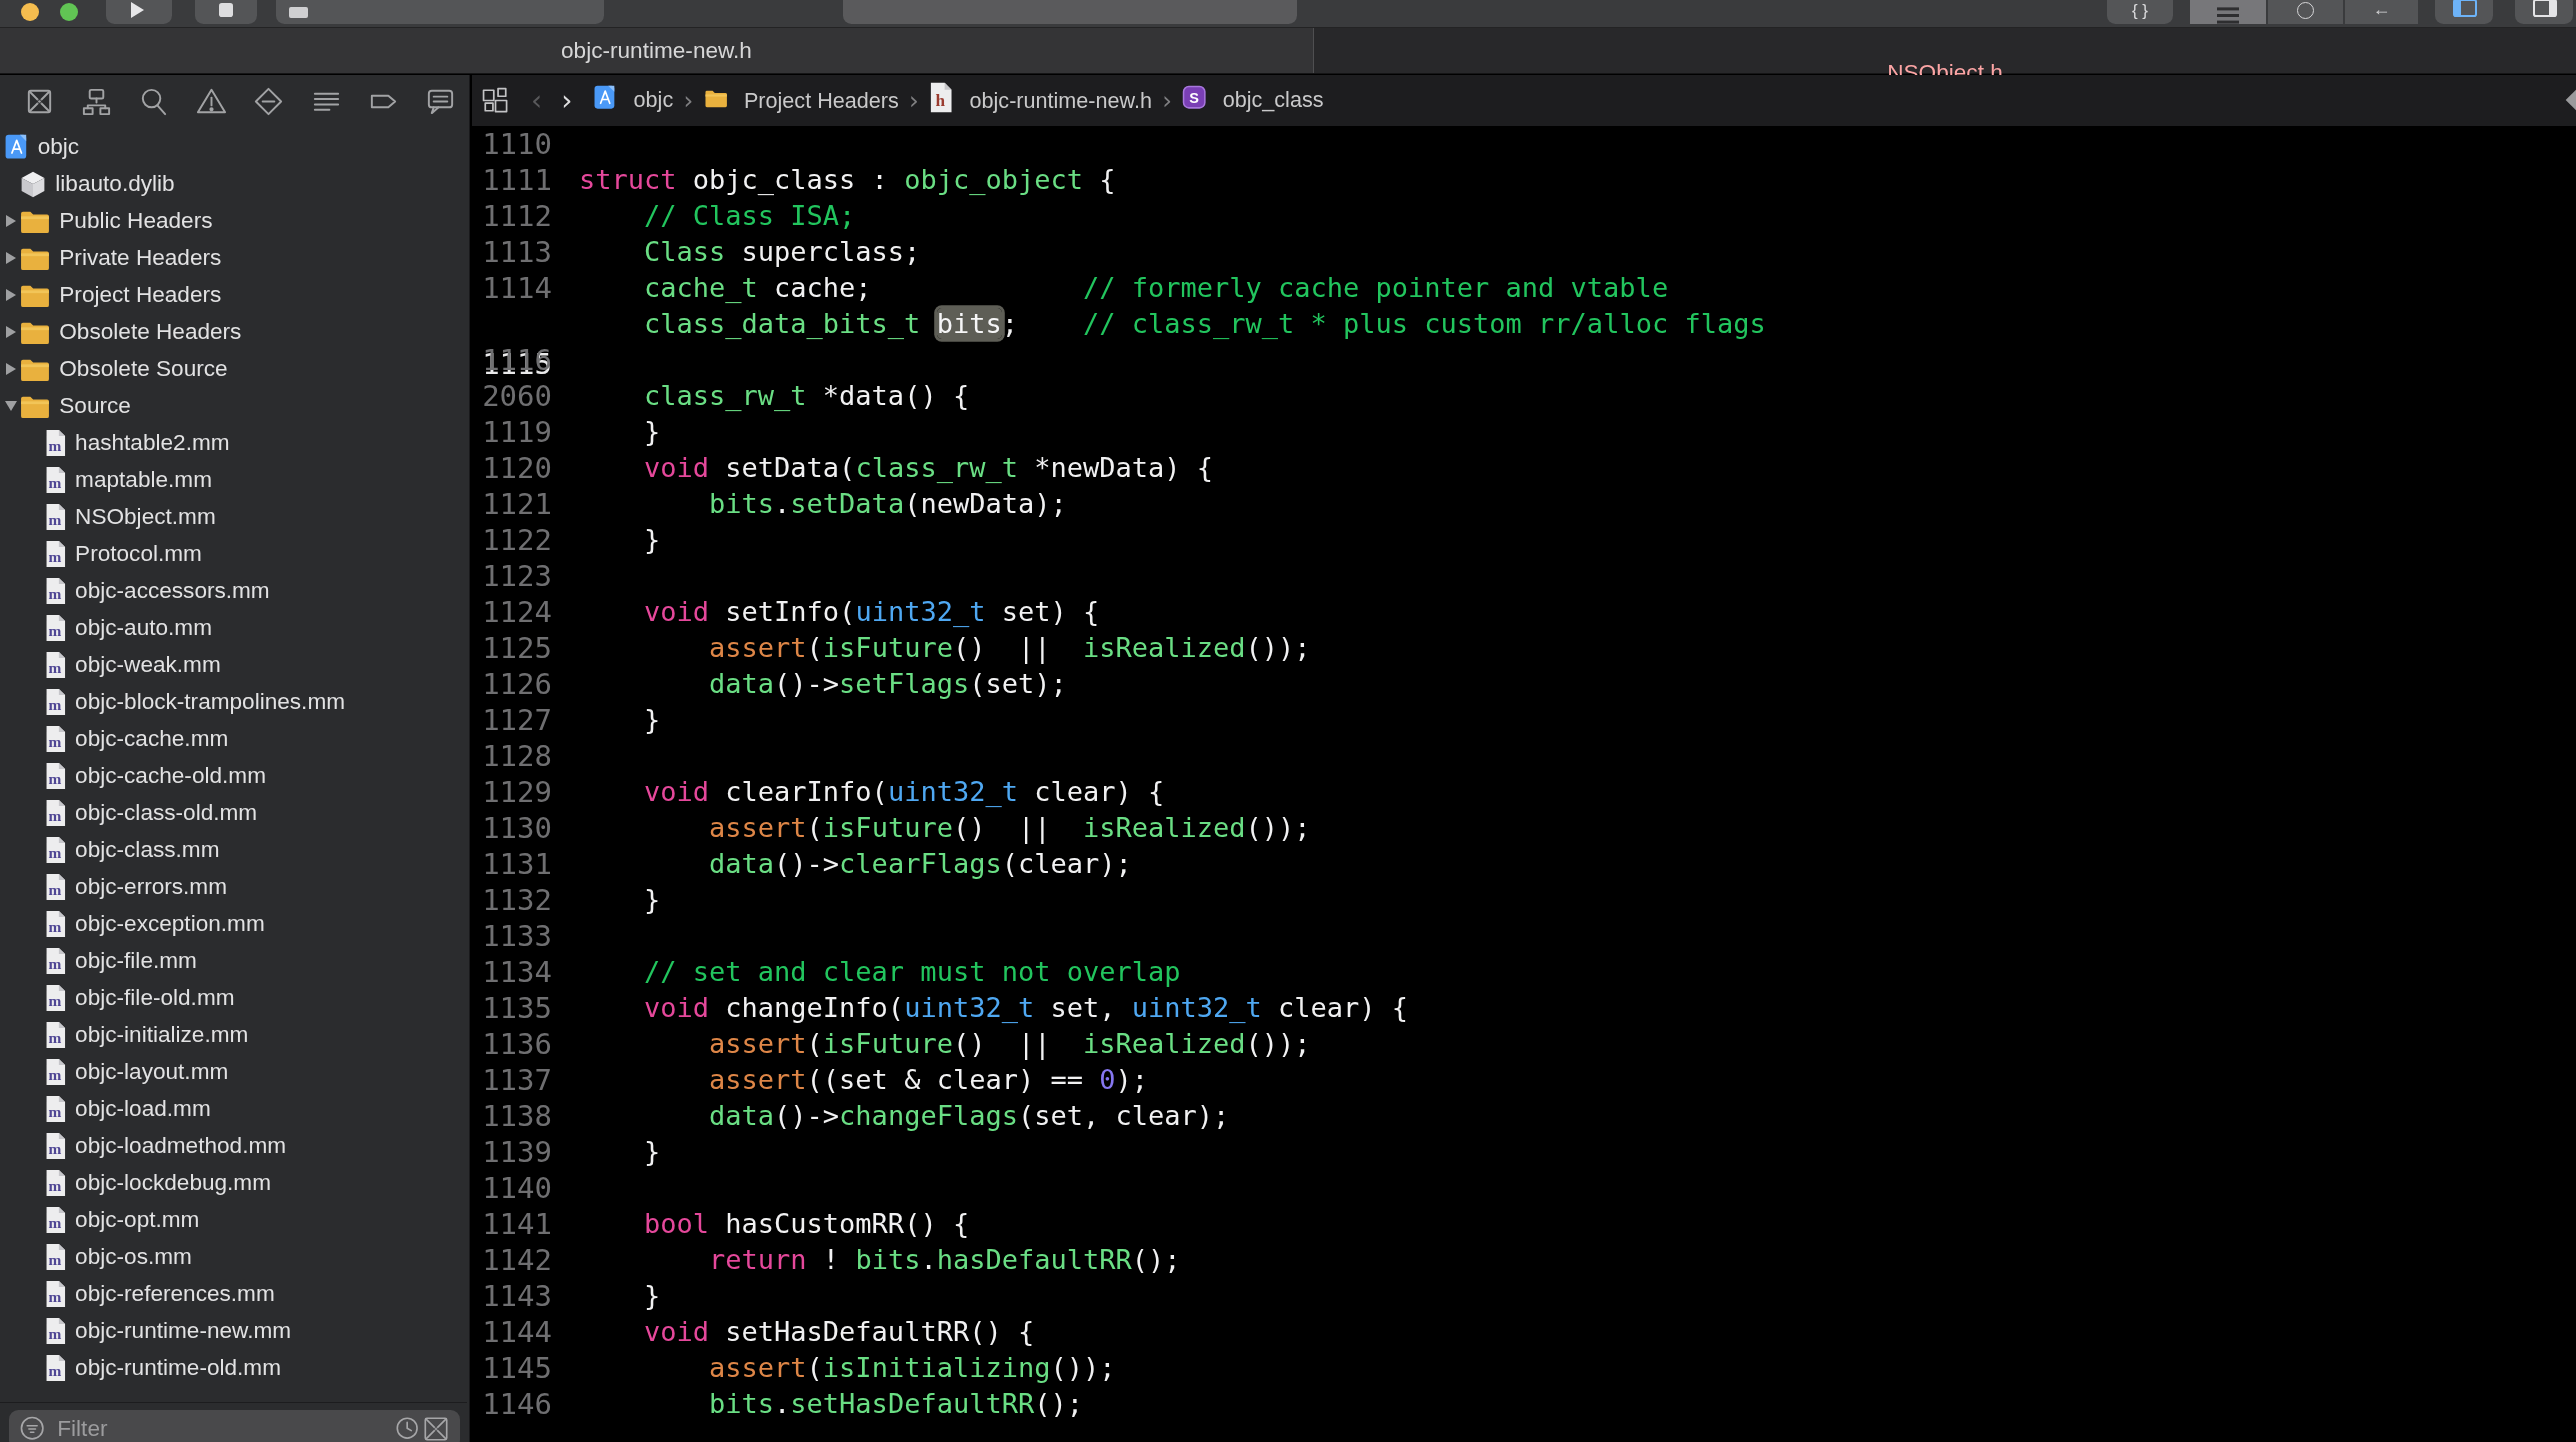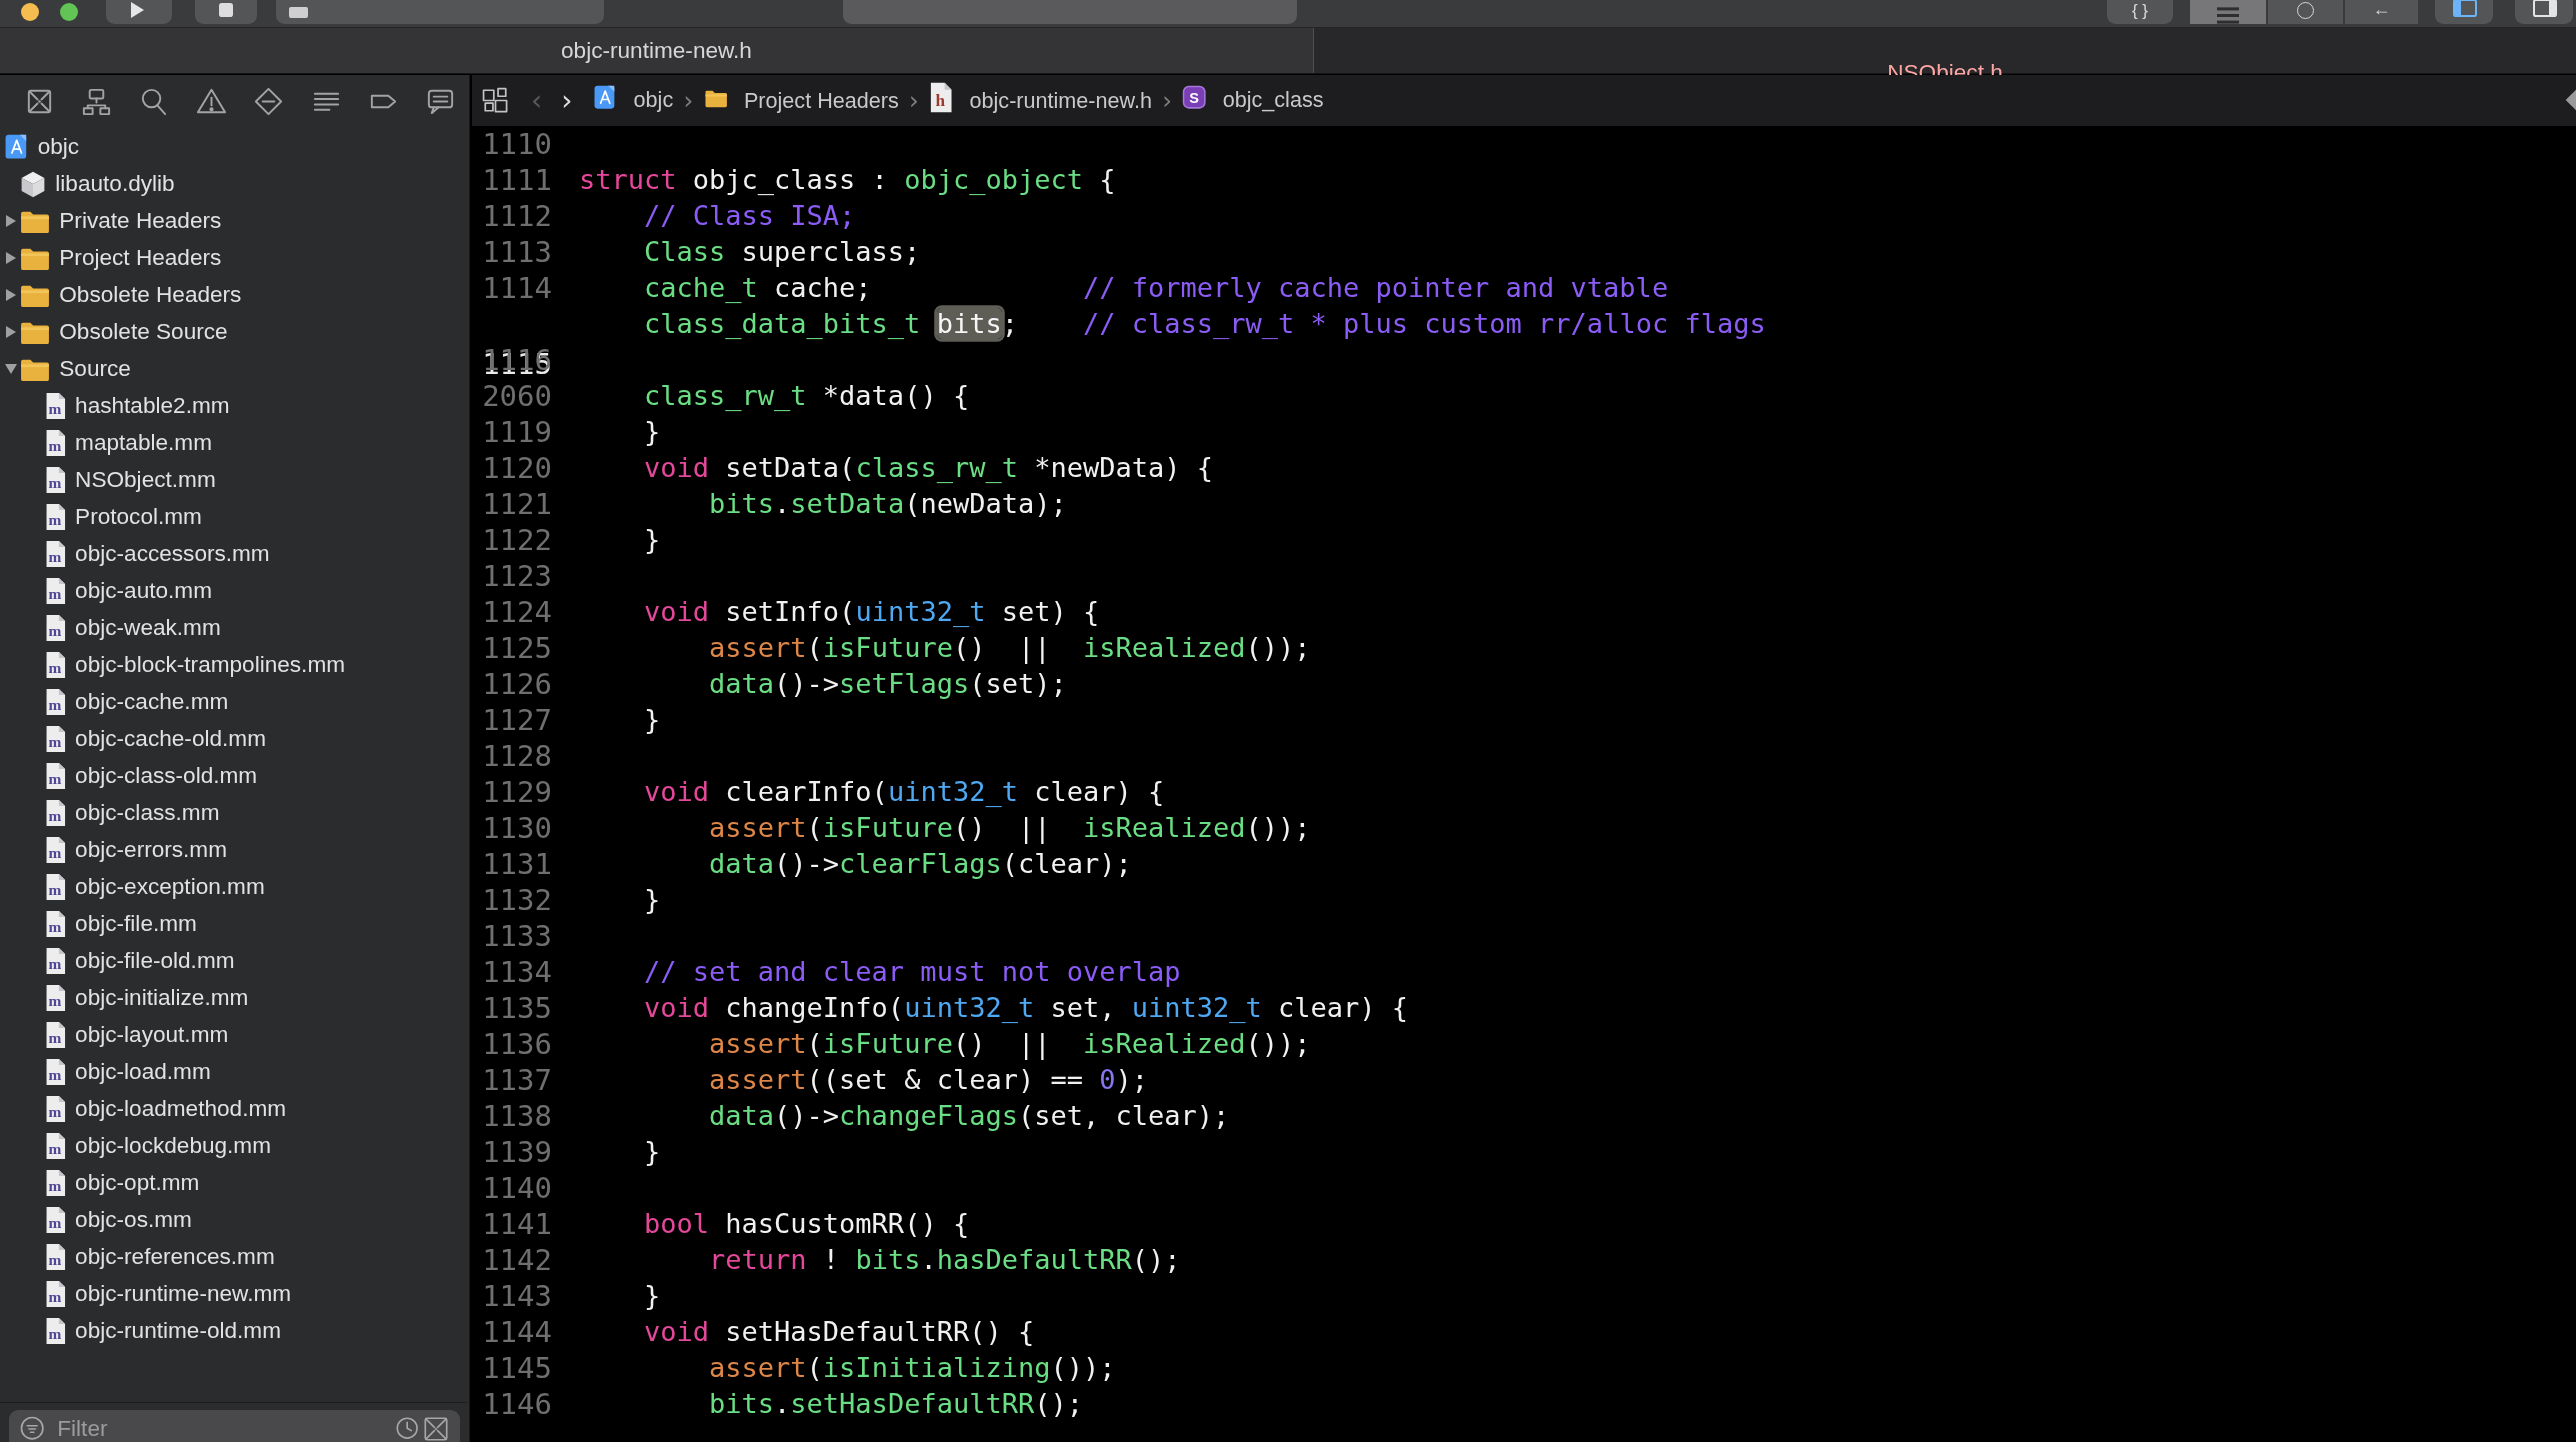--- a/index.html
+++ b/index.html
@@ -72,21 +72,21 @@
 
   .code-pane{position:absolute;top:51px;left:0;right:0;bottom:0;background:#000;
              font-family:"DejaVu Sans Mono",monospace;font-size:27px;overflow:hidden;}
   .cl{display:flex;height:36px;line-height:36px;}
   .ln{width:80px;text-align:right;color:#6f6f71;font-size:29px;flex:none;}
   .ln.cur{color:#e9e9ea;margin-top:40px;}
   .lc{padding-left:27px;white-space:pre;color:#f1f1f2;}
   .tk-pl{color:#f1f1f2}
   .tk-kw{color:#e5489b}
   .tk-sym{color:#6ade84}
-  .tk-cm{color:#8b5cf6}
+  .tk-cm{color:#22c55e}
   .tk-sys{color:#4fa8f2}
   .tk-mac{color:#de8647}
   .tk-num{color:#8677f1}
   .tk-hl{color:#f6f6f7;background:#5e5e56;border-radius:4.7px;box-shadow:0 0 0 2.8px #5e5e56;}
 </style>
 </head>
 <body>
 
 <div class="toolbar">
 
@@ -187,20 +187,30 @@
         <span>objc</span>
       </div>
       <div class="srow">
         <span class="tri"></span>
         <svg class="fi" width="28" height="28" viewBox="0 0 32 32">
           <path d="M16 2 L29 9 L16 16 L3 9 Z" fill="#efeff1"></path>
           <path d="M3 9 V24 L16 31 V16 Z" fill="#c9c9cd"></path>
           <path d="M29 9 V24 L16 31 V16 Z" fill="#dcdcdf"></path>
         </svg>
         <span>libauto.dylib</span>
+      </div>
+      <div class="srow">
+        <span class="tri">
+          <span class="tri-r"></span>
+        </span>
+        <svg class="fi" width="32" height="26" viewBox="0 0 34 28">
+          <path d="M2 6 a2 2 0 0 1 2-2 h8 l3 3 h15 a2 2 0 0 1 2 2 v16 a2 2 0 0 1-2 2 H4 a2 2 0 0 1-2-2 Z" fill="#e9b13e"></path>
+          <path d="M2 9 h30 v3 H2 Z" fill="#f2c558"></path>
+        </svg>
+        <span>Public Headers</span>
       </div>
       <div class="srow">
         <span class="tri">
           <span class="tri-r"></span>
         </span>
         <svg class="fi" width="32" height="26" viewBox="0 0 34 28">
           <path d="M2 6 a2 2 0 0 1 2-2 h8 l3 3 h15 a2 2 0 0 1 2 2 v16 a2 2 0 0 1-2 2 H4 a2 2 0 0 1-2-2 Z" fill="#e9b13e"></path>
           <path d="M2 9 h30 v3 H2 Z" fill="#f2c558"></path>
         </svg>
         <span>Private Headers</span>

